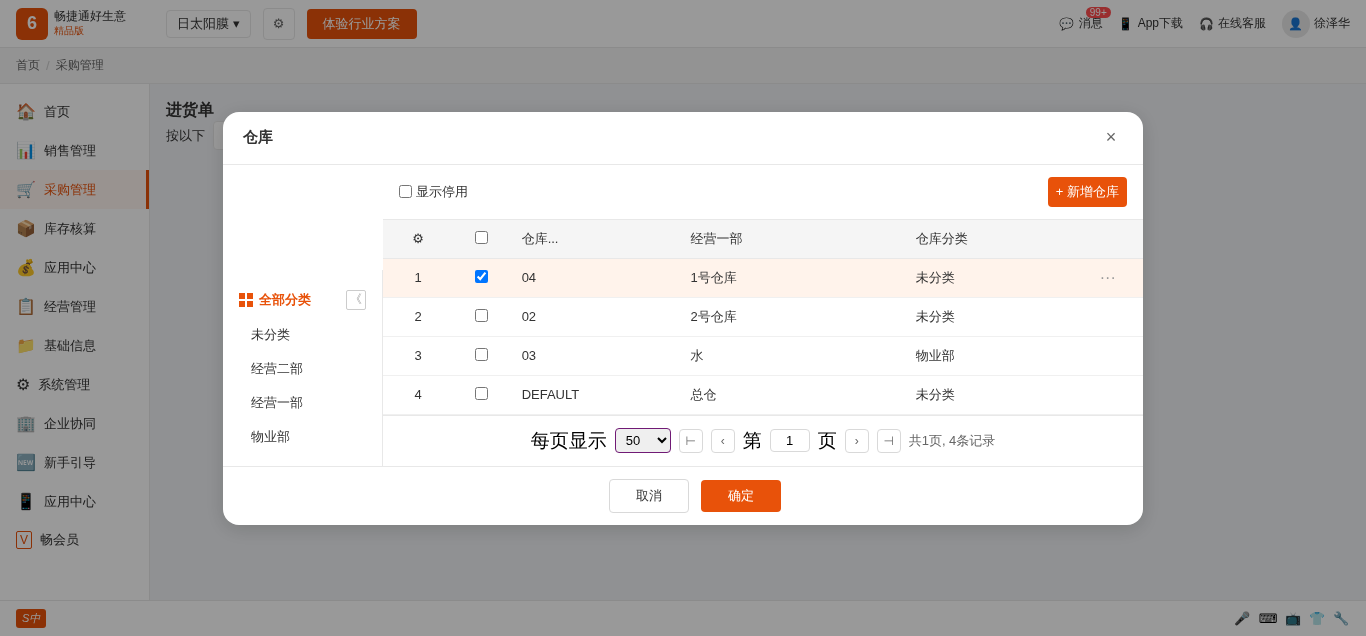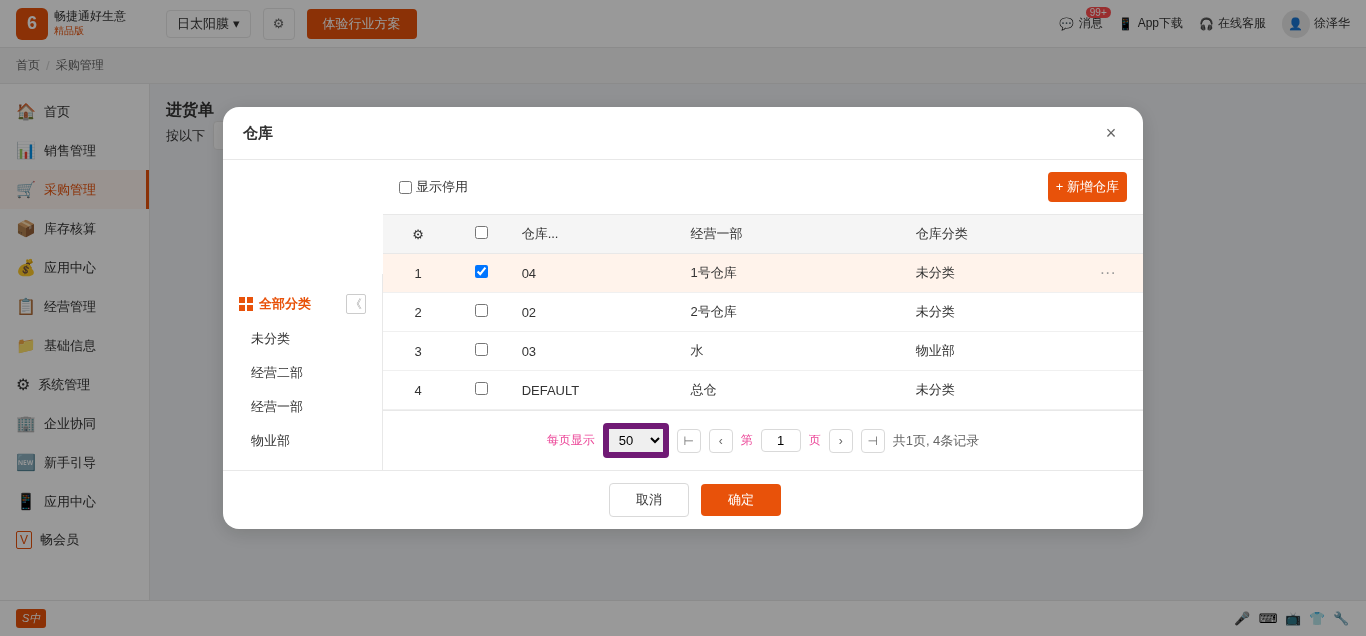--- a/index.html
+++ b/index.html
@@ -251,23 +251,23 @@
     .col-category { width: 120px; }
     .col-more { width: 50px; text-align: center; }
     .more-dots { color: #999; font-size: 16px; cursor: pointer; }
 
     
     .pagination {
       padding: 12px 16px;
       display: flex; align-items: center; justify-content: center;
       gap: 8px; border-top: 1px solid #e8e8e8;
     }
-    .page-label { color: #ec4899; font-size: 12px; }
+    .page-label { color: #000000; font-size: 19px; }
     .page-size-select {
-      border: 6px solid #701a75; border-radius: 4px;
+      border: 1px solid #701a75; border-radius: 4px;
       padding: 3px 6px; font-size: 13px;
     }
     .page-nav-btn {
       width: 24px; height: 24px;
       border: 1px solid #d9d9d9; border-radius: 4px;
       background: #fff; cursor: pointer; color: #666;
       display: flex; align-items: center; justify-content: center;
       font-size: 12px;
     }
     .page-input {

